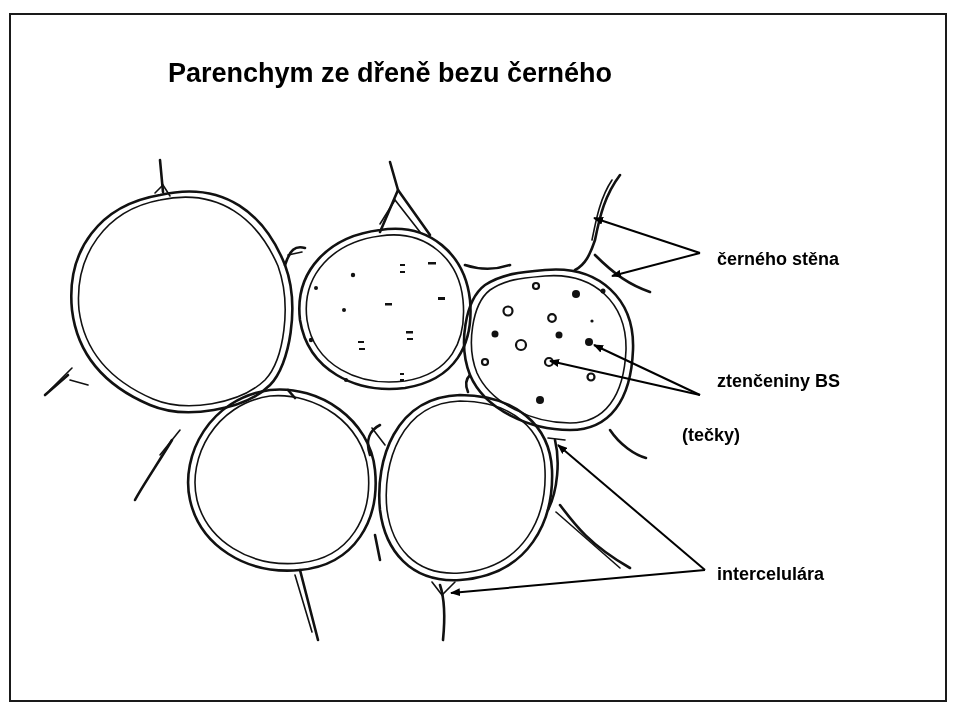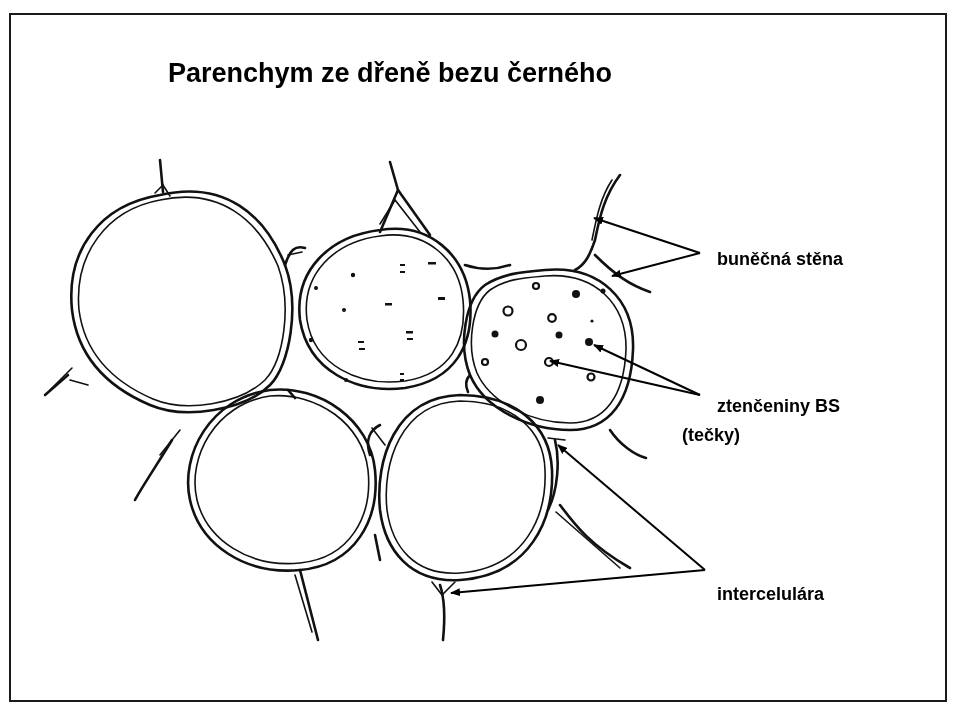--- a/index.html
+++ b/index.html
@@ -129,16 +129,16 @@
   <g>
     <path class="leader" d="M700,253 L594,218" marker-end="url(#arrowhead)"></path>
     <path class="leader" d="M700,253 L612,276" marker-end="url(#arrowhead)"></path>
     <path class="leader" d="M700,395 L594,345" marker-end="url(#arrowhead)"></path>
     <path class="leader" d="M700,395 L550,361" marker-end="url(#arrowhead)"></path>
     <path class="leader" d="M705,570 L558,445" marker-end="url(#arrowhead)"></path>
     <path class="leader" d="M705,570 L451,593" marker-end="url(#arrowhead)"></path>
   </g>
 </svg>
 
-<div class="label" style="left:717px; top:248px;">buněčná stěna</div>
-<div class="label" style="left:717px; top:395px;">ztenčeniny BS</div>
+<div class="label" style="left:717px; top:248px;">černého stěna</div>
+<div class="label" style="left:717px; top:370px;">ztenčeniny BS</div>
 <div class="label" style="left:682px; top:424px;">(tečky)</div>
-<div class="label" style="left:717px; top:563px;margin-top:20px;">intercelulára</div>
+<div class="label" style="left:717px; top:563px;">intercelulára</div>
 
 </body></html>

